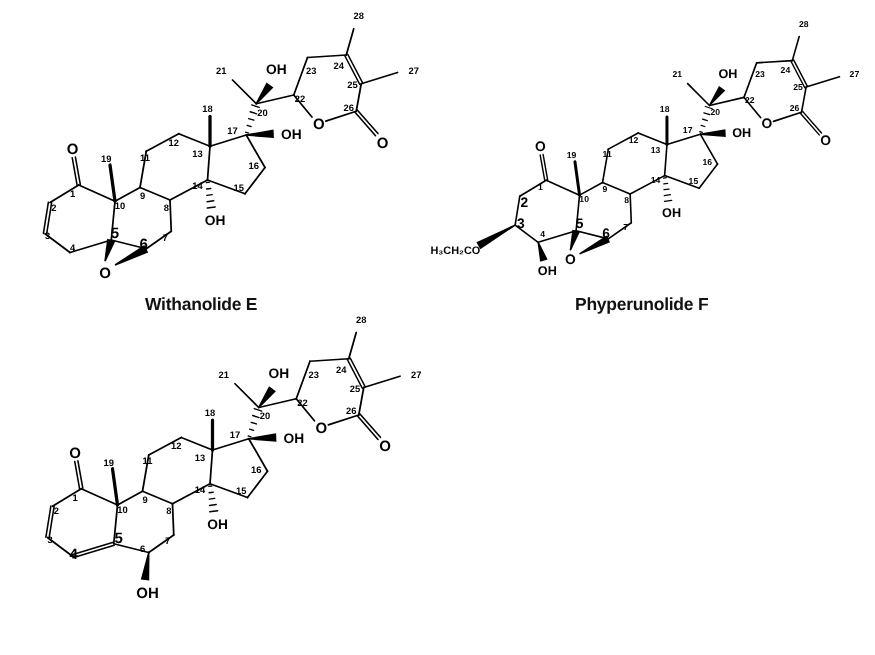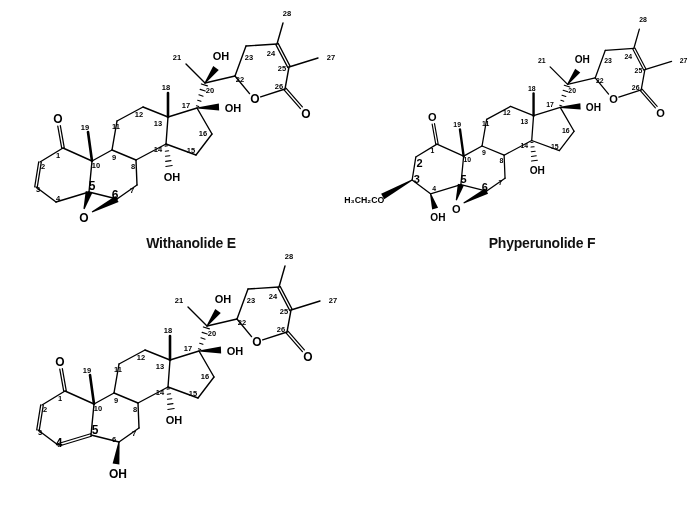--- a/index.html
+++ b/index.html
@@ -19,22 +19,22 @@
   svg.structures text {
     font-family: "Liberation Sans", "DejaVu Sans", sans-serif;
   }
   .compound-title {
     position: absolute;
     font-weight: bold;
     color: #111111;
     letter-spacing: -0.2px;
     white-space: nowrap;
   }
-  .title-1 { left: 116px; top: 235px; width: 120px; text-align: right; font-size: 14px; }
-  .title-2 { left: 480px; top: 235px; width: 124px; text-align: center; font-size: 14px; }
+  .title-1 { left: 116px; top: 235px; width: 120px; text-align: left; font-size: 14px; }
+  .title-2 { left: 460px; top: 235px; width: 124px; font-size: 14px; }
   .title-3 { left: 8px;  top: 494px; font-size: 15.5px; }
 </style>
 </head>
 <body>
 
 <div class="figure-canvas">
   <svg class="structures" viewBox="0 0 700 524">
       <g transform="translate(0,0) scale(1)">
         <line x1="63" y1="148" x2="40" y2="162" stroke="#000000" stroke-width="1.4" stroke-linecap="round"></line>
         <line x1="36" y1="187" x2="56" y2="202" stroke="#000000" stroke-width="1.4" stroke-linecap="round"></line>

